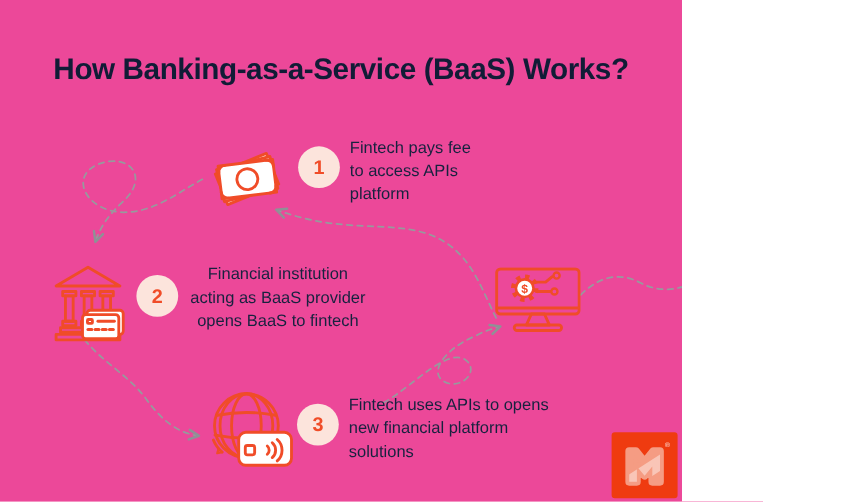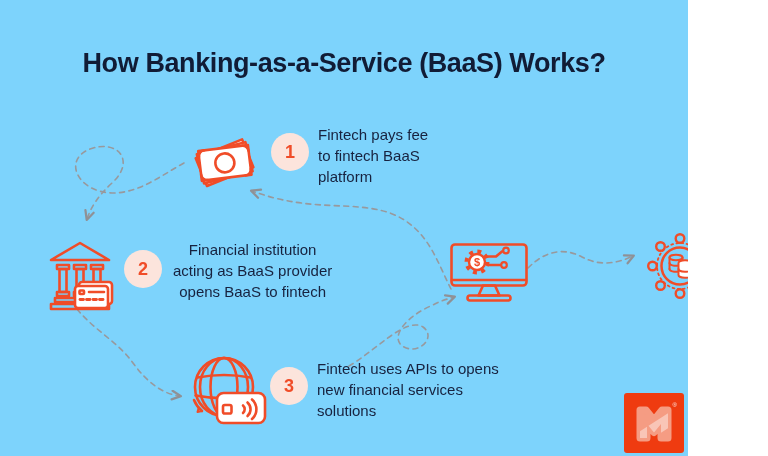--- a/index.html
+++ b/index.html
@@ -1,17 +1,17 @@
 <!DOCTYPE html>
 <html><head>
 <meta charset="utf-8">
 <style>
   * { margin:0; padding:0; box-sizing:border-box; }
   body { font-family:"Liberation Sans", sans-serif; background:#fff; }
-  .canvas { position:relative; width:688px; height:456px; background:#7dd3fc; overflow:hidden; }
+  .canvas { position:relative; width:620px; height:456px; background:#ec4899; overflow:hidden; }
 
   .title {
     position:absolute; top:48px; left:0; width:100%;
     text-align:center; font-size:27px; font-weight:bold;
     letter-spacing:-0.4px; color:#111c36;
   }
 
   .icon-abs { position:absolute; }
 
   .num-badge {
@@ -74,21 +74,21 @@
         <path d="M58 50 A6 6 0 0 1 52 56"></path>
         <path d="M14 56 A6 6 0 0 1 8 50"></path>
       </g>
     </g>
   </svg>
   <div class="num-badge" style="left:271px; top:133px;">
     <span>1</span>
   </div>
   <div class="step-text" style="left:318px; top:124px;">
     <div>Fintech pays fee</div>
-    <div>to fintech BaaS</div>
+    <div>to access APIs</div>
     <div>platform</div>
   </div>
 
   <svg class="icon-abs" style="left:46px; top:240px;" width="68" height="74" viewBox="0 0 68 74">
     <g fill="none" stroke="#f04c28" stroke-width="2.6" stroke-linecap="round" stroke-linejoin="round">
       <path d="M34 3 L63 20 H5 Z"></path>
       <g>
         <rect x="11" y="25" width="12" height="4"></rect>
           <rect x="13.5" y="29" width="7" height="23"></rect>
           <rect x="11" y="52" width="12" height="4"></rect>
@@ -136,21 +136,21 @@
       <path d="M53 50.5 a5 5 0 0 1 0 7.5"></path>
       <path d="M57.5 47.5 a9 9 0 0 1 0 13.5"></path>
       <path d="M62 44.5 a13 13 0 0 1 0 19.5"></path>
     </g>
   </svg>
   <div class="num-badge" style="left:270px; top:367px;">
     <span>3</span>
   </div>
   <div class="step-text" style="left:317px; top:358px;">
     <div>Fintech uses APIs to opens</div>
-    <div>new financial services</div>
+    <div>new financial platform</div>
     <div>solutions</div>
   </div>
 
   <svg class="icon-abs" style="left:450px; top:243px;" width="78" height="62" viewBox="0 0 78 62">
     <g fill="none" stroke="#f04c28" stroke-width="2.6" stroke-linecap="round" stroke-linejoin="round">
       <rect x="1.5" y="1.5" width="75" height="41" rx="3.5"></rect>
       <path d="M2 37 H76"></path>
       <circle cx="27" cy="19" r="10.5" stroke-width="4" stroke-dasharray="3.9 4.35" stroke-linecap="butt"></circle>
       <circle cx="27" cy="19" r="8" stroke-width="2.4" fill="#fff"></circle>
       <path d="M37.5 13.5 H46 L52 8.5"></path>

